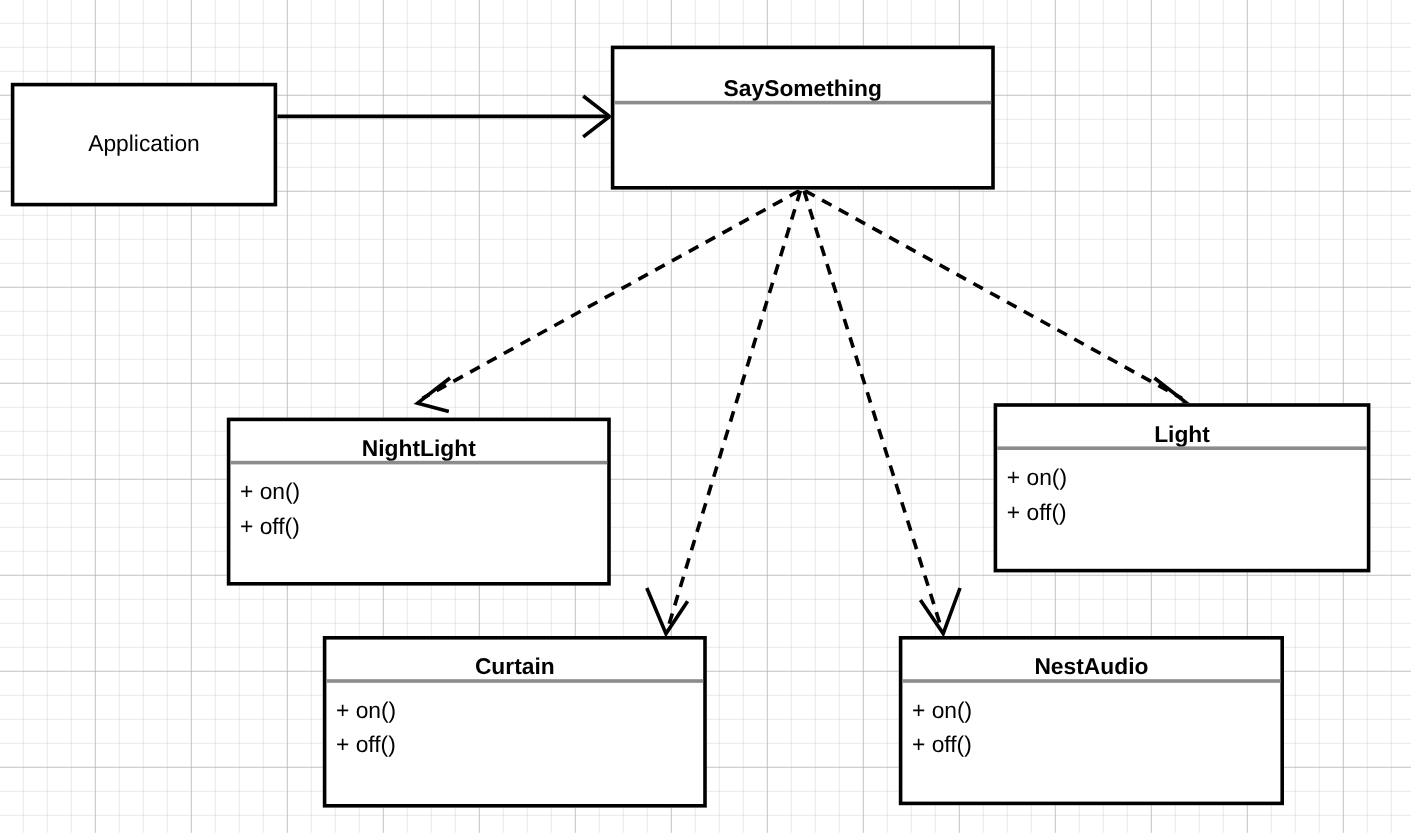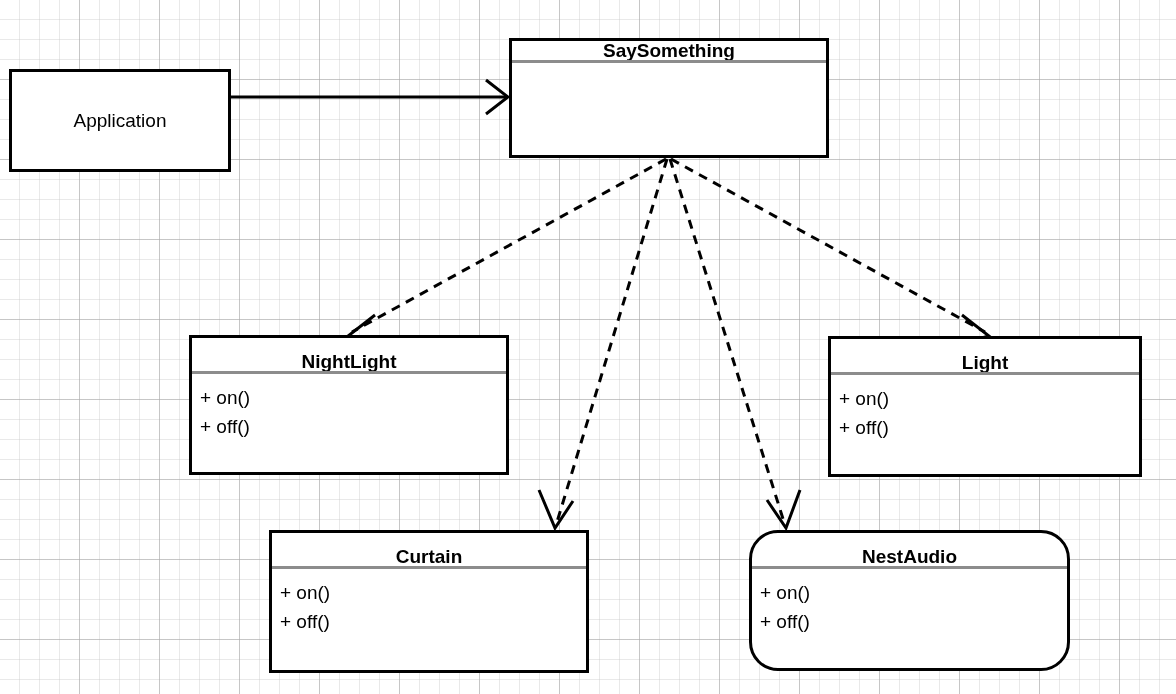--- a/index.html
+++ b/index.html
@@ -90,26 +90,26 @@
     display: flex;
     align-items: center;
     justify-content: center;
     font-size: 19px;
     color: #000000;
   }
 
   
   #box-application { left: 9px;   top: 45px;  width: 222px; height: 103px; margin-top: 24px; }
   #box-saysomething{ left: 509px; top: 38px;  width: 320px; height: 120px; }
-  #box-nightlight  { left: 189px; top: 335px; width: 320px; height: 140px; }
+  #box-nightlight  { left: 189px; top: 348px; width: 320px; height: 140px; }
   #box-light       { left: 828px; top: 336px; width: 314px; height: 141px; }
   #box-curtain     { left: 269px; top: 530px; width: 320px; height: 143px; }
-  #box-nestaudio   { left: 749px; top: 530px; width: 321px; height: 141px; border-radius: 29px; }
+  #box-nestaudio   { left: 749px; top: 530px; width: 321px; height: 141px; }
 
-  #box-saysomething .uml-title { padding-top: 0; }
+  #box-saysomething .uml-title { padding-top: 24px; }
   #box-saysomething .uml-members { padding-top: 11px; }
 </style>
 </head>
 <body>
 
 <div id="canvas">
 
   <svg id="edges" viewBox="0 0 1176 694" width="1176" height="694" xmlns="http://www.w3.org/2000/svg">
 
     <g>

